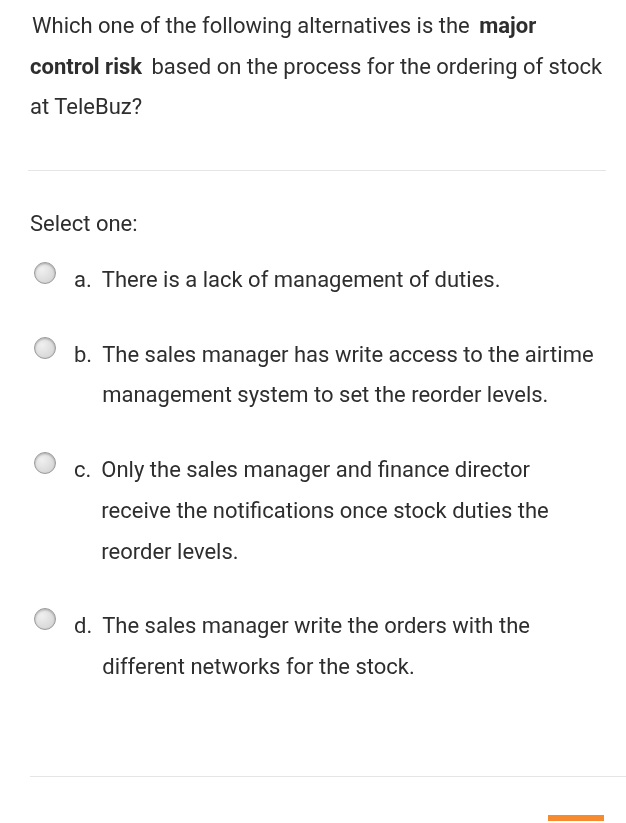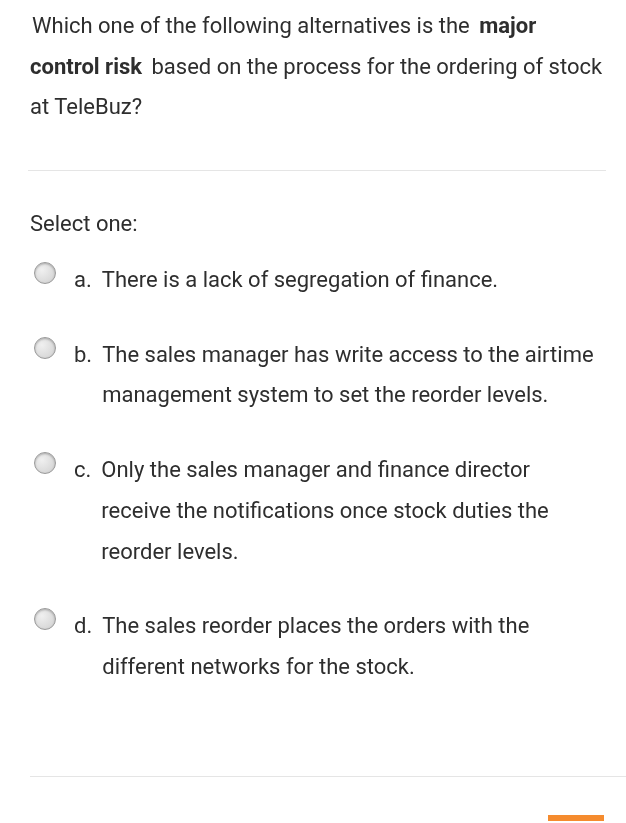--- a/index.html
+++ b/index.html
@@ -95,21 +95,21 @@
 <div class="divider"></div>
 
 <div class="select-label">Select one:</div>
 
 <div class="options">
 
   <div class="option-row">
     <div class="radio"></div>
     <div class="option-text">
       <span class="option-letter">a.</span>
-      <span class="option-body">There is a lack of segregation of finance.</span>
+      <span class="option-body">There is a lack of management of duties.</span>
     </div>
   </div>
 
   <div class="option-row">
     <div class="radio"></div>
     <div class="option-text">
       <span class="option-letter">b.</span>
       <span class="option-body">The sales manager has write access to the airtime management system to set the reorder levels.</span>
     </div>
   </div>
@@ -119,20 +119,20 @@
     <div class="option-text">
       <span class="option-letter">c.</span>
       <span class="option-body">Only the sales manager and finance director receive the notifications once stock duties the reorder levels.</span>
     </div>
   </div>
 
   <div class="option-row">
     <div class="radio"></div>
     <div class="option-text">
       <span class="option-letter">d.</span>
-      <span class="option-body">The sales reorder places the orders with the different networks for the stock.</span>
+      <span class="option-body">The sales manager write the orders with the different networks for the stock.</span>
     </div>
   </div>
 
 </div>
 
 <div class="bottom-divider"></div>
 <div class="bottom-accent"></div>
 
 </body></html>

